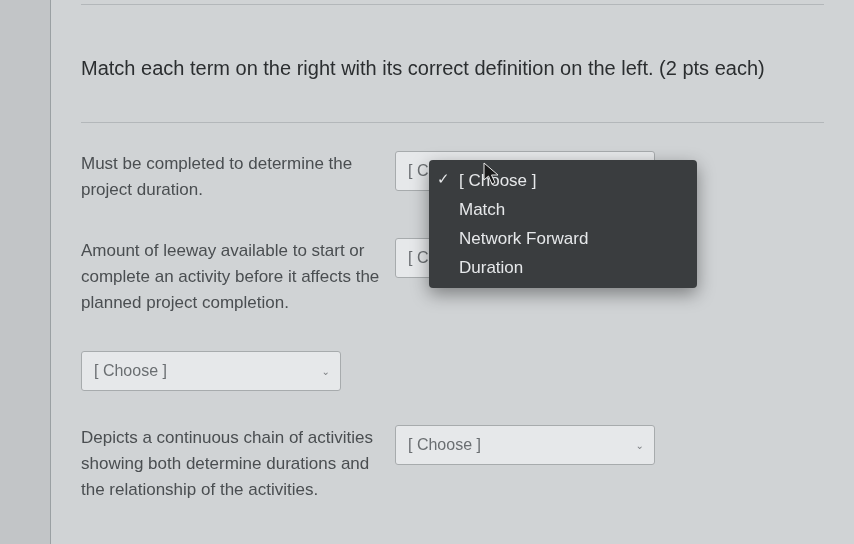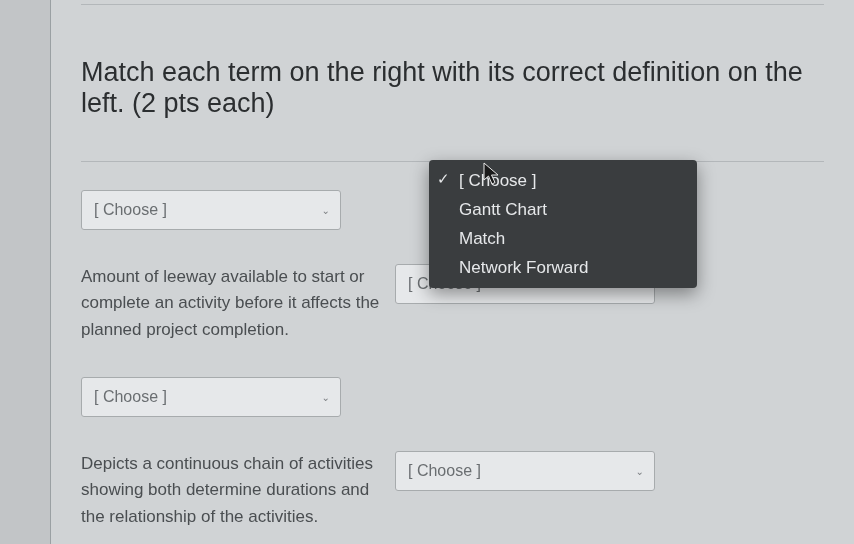--- a/index.html
+++ b/index.html
@@ -25,21 +25,21 @@
     bottom: 0;
     background: #d0d3d5;
     padding: 0 30px;
   }
   .topline {
     height: 1px;
     background: #b3b7ba;
     margin-top: 4px;
   }
   .instr {
-    font-size: 27px;
+    font-size: 20px;
     color: #2b2e30;
     padding: 52px 0 42px 0;
     font-weight: 400;
   }
   .divider {
     height: 1px;
     background: #b3b7ba;
     margin-bottom: 28px;
   }
   .row {
@@ -120,20 +120,21 @@
 <div class="vline"></div>
 
 <div class="content">
   <div class="topline"></div>
 
   <div class="instr">Match each term on the right with its correct definition on the left. (2 pts each)</div>
 
   <div class="divider"></div>
 
   <div class="row">
+    <div class="definition">Must be completed to determine the project duration.</div>
     <div class="selectbox">
       <span>[ Choose ]</span>
       <span class="arrow">⌄</span>
     </div>
   </div>
 
   <div class="row">
     <div class="definition">Amount of leeway available to start or complete an activity before it affects the planned project completion.</div>
     <div class="selectbox">
       <span>[ Choose ]</span>
@@ -151,23 +152,23 @@
   <div class="row">
     <div class="definition">Depicts a continuous chain of activities showing both determine durations and the relationship of the activities.</div>
     <div class="selectbox">
       <span>[ Choose ]</span>
       <span class="arrow">⌄</span>
     </div>
   </div>
 
   <div class="dropdown">
     <div class="opt sel">[ Choose ]</div>
-    <div class="opt">Gantt Chart</div>
     <div class="opt">Match</div>
     <div class="opt">Network Forward</div>
+    <div class="opt">Duration</div>
   </div>
 
   <div class="cursor">
     <svg width="18" height="24" viewBox="0 0 18 24">
       <path d="M1 1 L1 18 L5.5 14 L9 22 L12 20.5 L8.5 13 L15 13 Z" fill="#1a1a1a" stroke="#e8e8e8" stroke-width="1"></path>
     </svg>
   </div>
 </div>
 
 </body></html>

